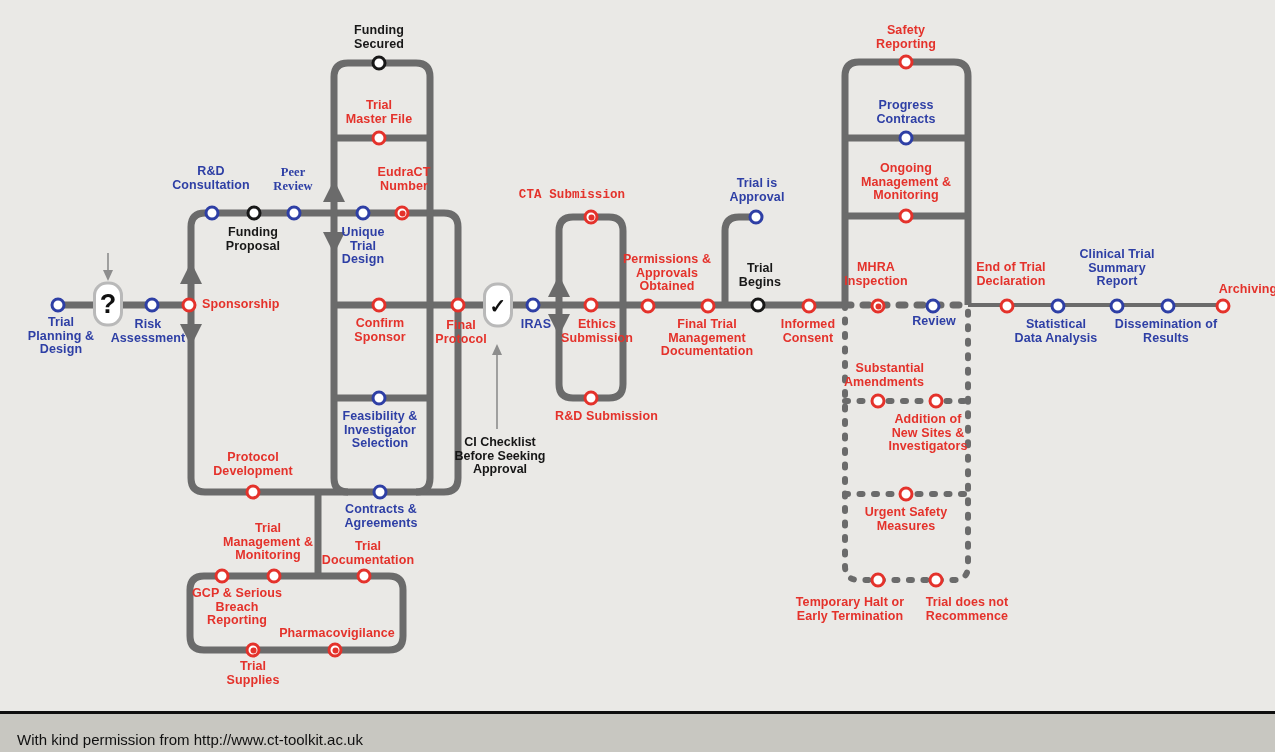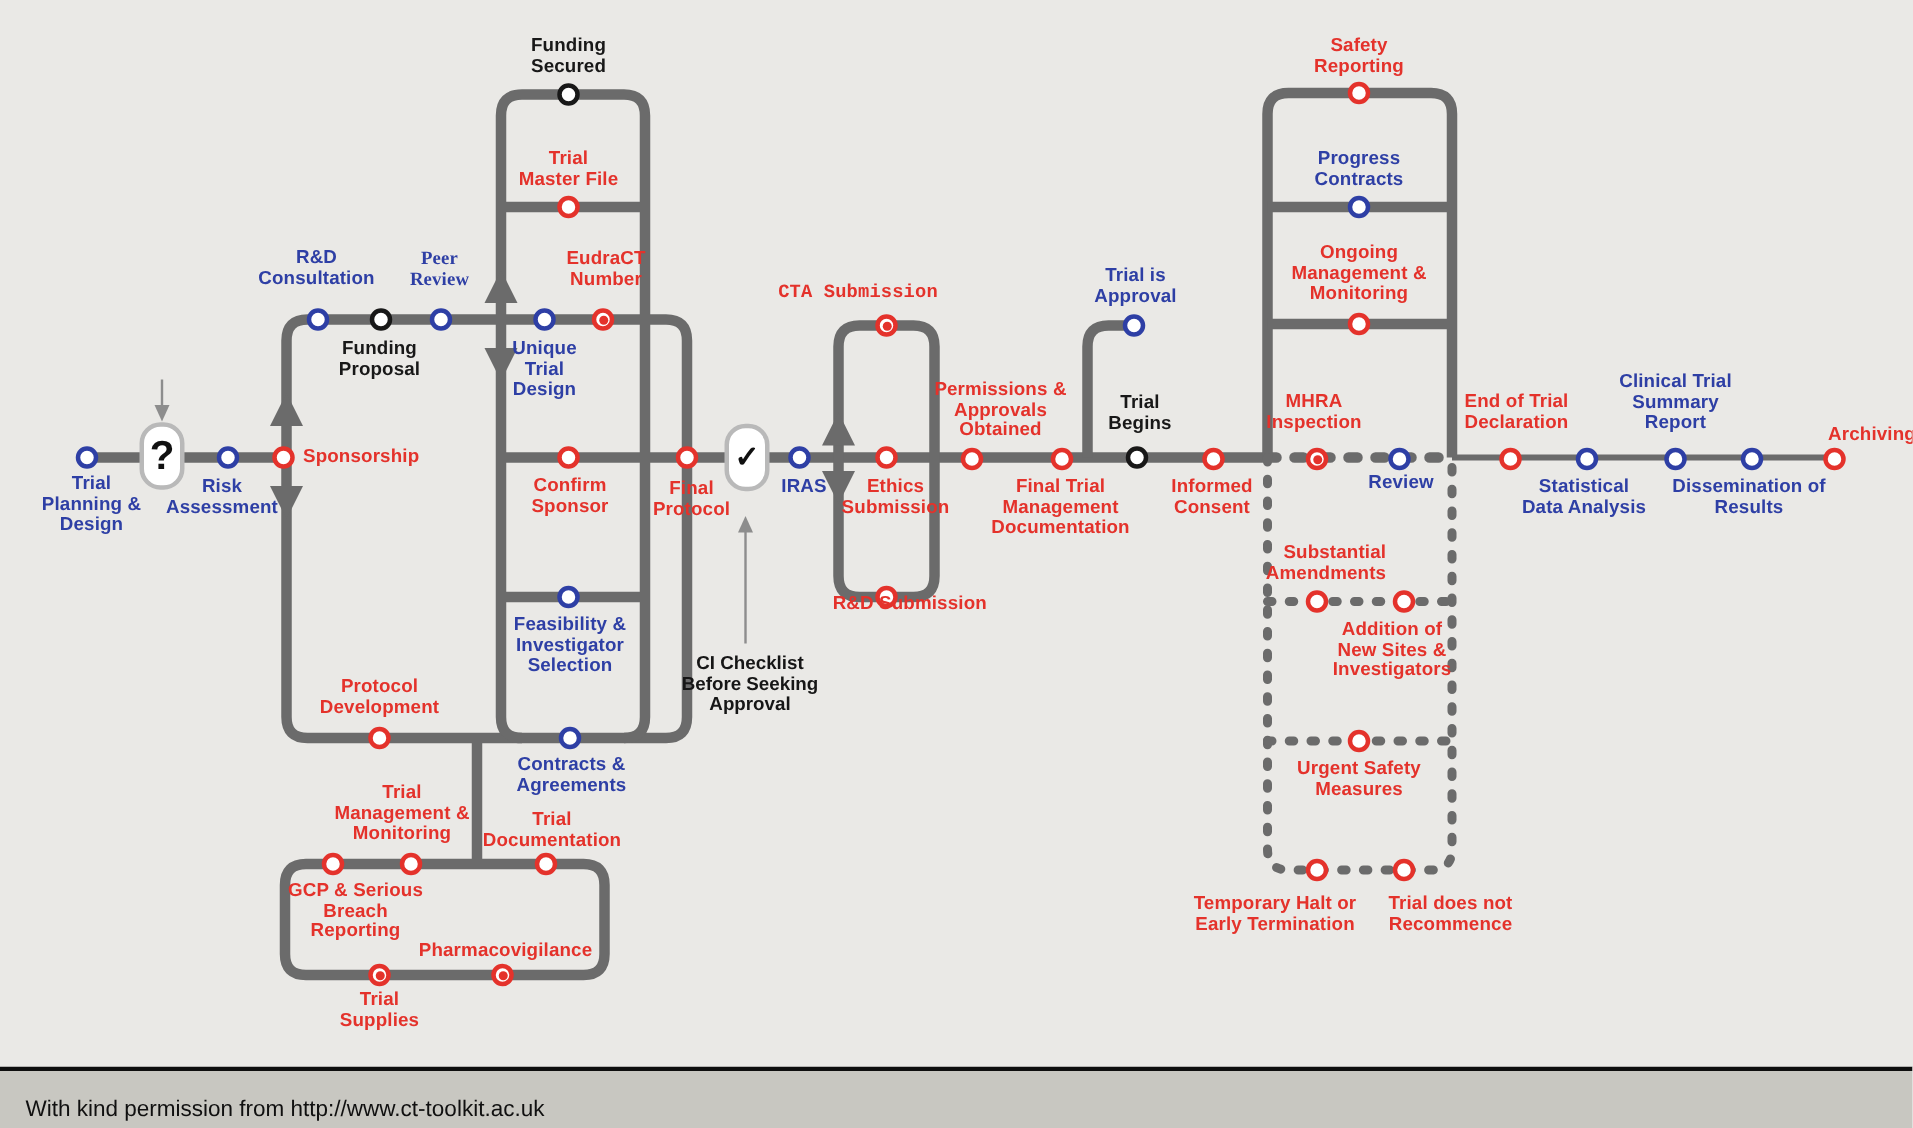--- a/index.html
+++ b/index.html
@@ -150,21 +150,21 @@
       <div class="st-label red" style="left: 461px; top: 319px;">Final
 Protocol</div>
       <div class="node blue" style="left: 533px; top: 305px;"></div>
       <div class="st-label blue" style="left: 536px; top: 318px;">IRAS</div>
       <div class="node red target" style="left: 591px; top: 217px;"></div>
       <div class="st-label red" style="left: 572px; top: 189px; font-family: Liberation Mono, monospace;">CTA Submission</div>
       <div class="node red" style="left: 591px; top: 305px;"></div>
       <div class="st-label red" style="left: 597px; top: 318px;">Ethics
 Submission</div>
       <div class="node red" style="left: 591px; top: 398px;"></div>
-      <div class="st-label red" style="left: 591px; top: 396px; padding-left: 31px;">R&amp;D Submission</div>
+      <div class="st-label red" style="left: 591px; top: 410px; padding-left: 31px;">R&amp;D Submission</div>
       <div class="node red" style="left: 648px; top: 306px;"></div>
       <div class="st-label red" style="left: 667px; top: 253px;">Permissions &amp;
 Approvals
 Obtained</div>
       <div class="node red" style="left: 708px; top: 306px;"></div>
       <div class="st-label red" style="left: 707px; top: 318px;">Final Trial
 Management
 Documentation</div>
       <div class="node blue" style="left: 756px; top: 217px;"></div>
       <div class="st-label blue" style="left: 757px; top: 177px;">Trial is

